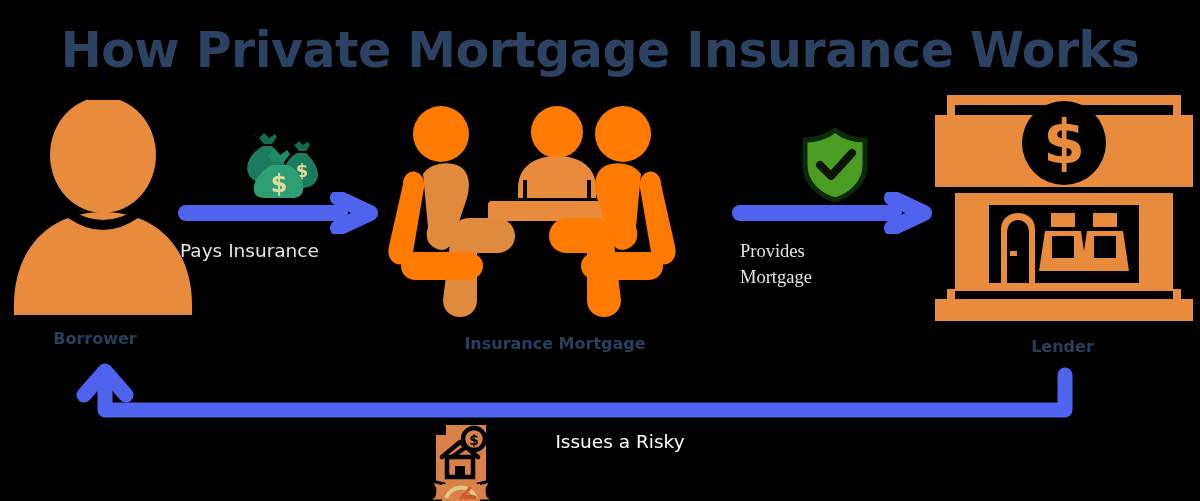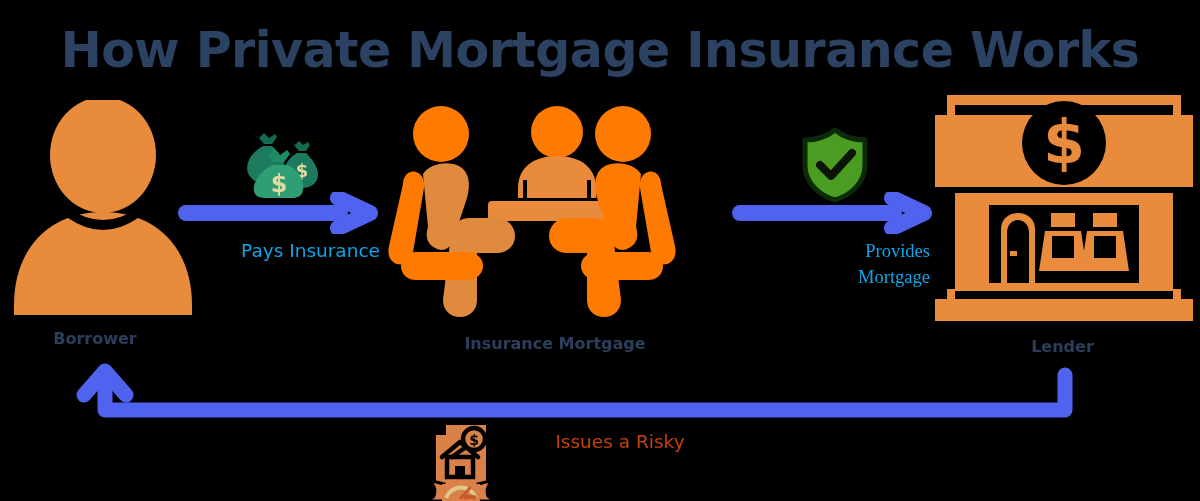--- a/index.html
+++ b/index.html
@@ -36,30 +36,30 @@
     color:#2b3f5c;
     white-space:nowrap;
   }
   .borrower-label { left:0;   top:329px; width:190px; }
   .providers-label{ left:400px; top:334px; width:310px; }
   .lender-label   { left:930px; top:337px; width:265px; }
 
   
   .caption {
     position:absolute;
-    text-align:right;
+    text-align:left;
     font-size:18.5px;
     font-weight:400;
-    color:#0ea5e9;
+    color:#e5e5e5;
     line-height:1.42;
   }
   .cap-pays     { left:180px; top:238px; width:200px; }
   .cap-provides { left:740px; top:238px; width:190px;font-family:Liberation Serif, serif; }
   .cap-issues   { left:490px; top:429px; width:260px;
-                  text-align:center; color:#c2410c; }
+                  text-align:center; color:#ffffff; }
 
   
   .svgbox { position:absolute; }
   .borrower-icon { left:8px;   top:100px;  width:190px; height:215px; }
   .money-icon    { left:236px; top:121px;  width:88px;  height:77px; }
   .providers-icon{ left:385px; top:100px;  width:345px; height:222px; }
   .shield-icon   { left:797px; top:127px;  width:76px;  height:76px; }
   .lender-icon   { left:933px; top:93px;   width:262px; height:230px; }
   .mortgage-icon { left:424px; top:422px;  width:74px;  height:79px; }
 

